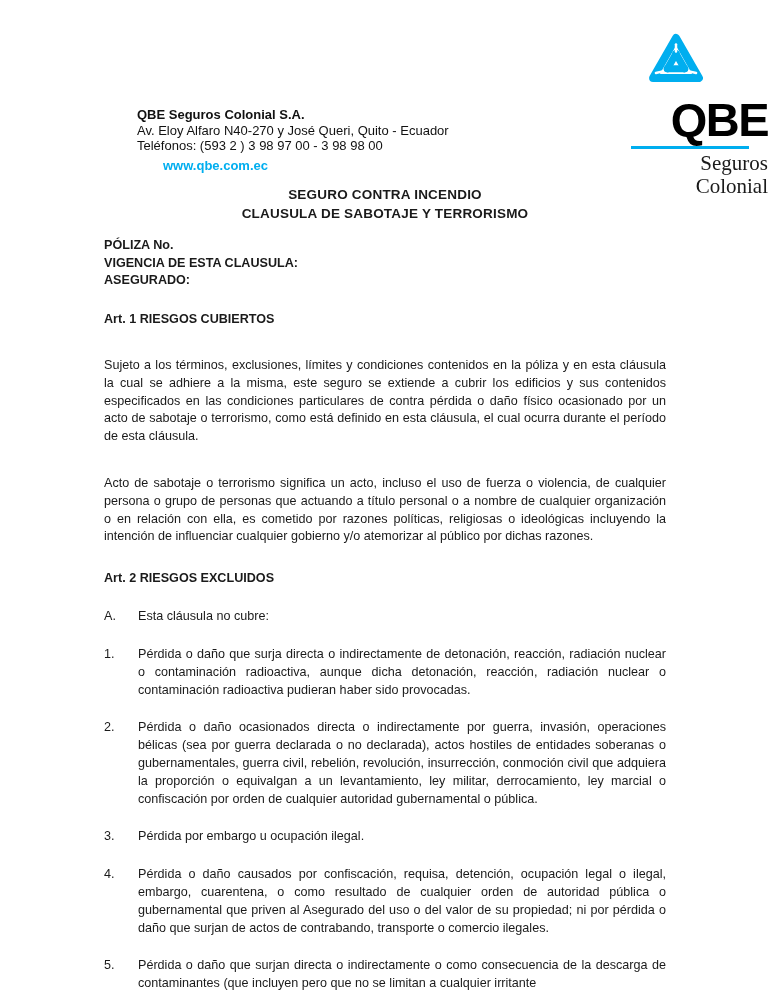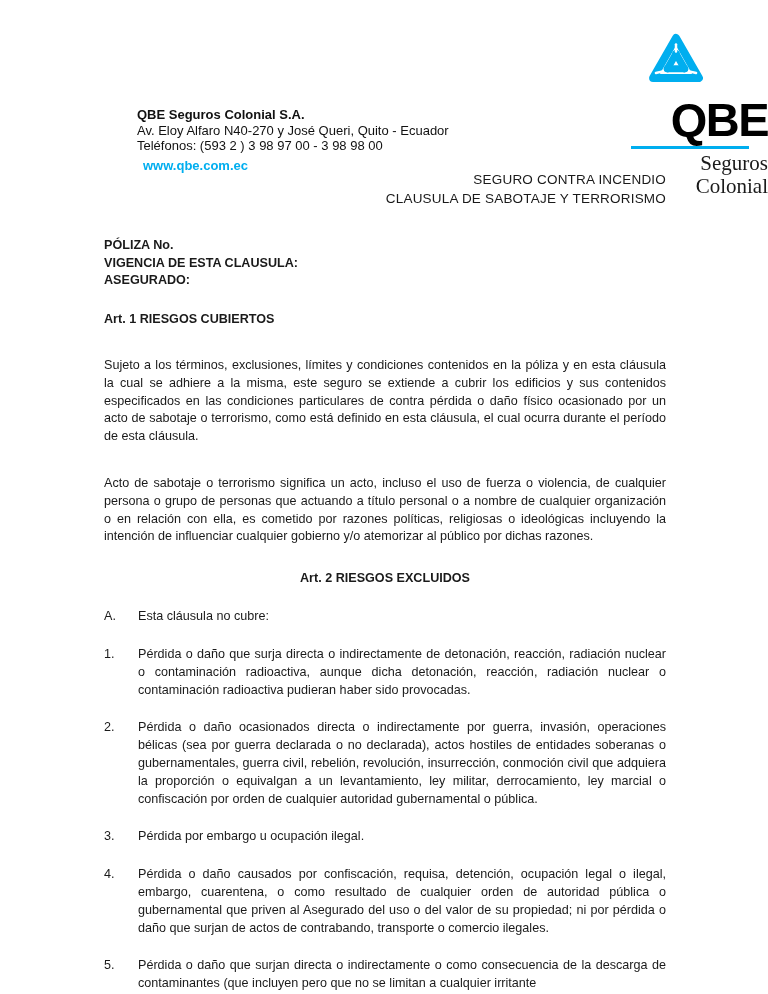--- a/index.html
+++ b/index.html
@@ -76,32 +76,32 @@
     line-height: 15.6px;
     color: #111111;
   }
   .company-name {
     font-weight: bold;
   }
   .company-line { white-space: nowrap; }
   .company-url {
     font-weight: bold;
     margin-top: 4px;
-    margin-left: 6px;
+    margin-left: 26px;
     white-space: nowrap;
   }
 
   
   .doc-titles {
     position: absolute;
     left: 104px;
-    top: 170px;
+    top: 185px;
     width: 562px;
-    text-align: right;
-    font-weight: normal;
+    text-align: center;
+    font-weight: bold;
     font-size: 13.5px;
     line-height: 19px;
     letter-spacing: 0.2px;
   }
 
   
   .policy-fields {
     position: absolute;
     left: 104px;
     top: 237px;
@@ -202,21 +202,21 @@
   </div>
 
   <div class="content">
 
     <div class="art-heading">Art. 1 RIESGOS CUBIERTOS</div>
 
     <div class="para">Sujeto a los términos, exclusiones, límites y condiciones contenidos en la póliza y en esta cláusula la cual se adhiere a la misma, este seguro se extiende a cubrir los edificios y sus contenidos especificados en las condiciones particulares de contra pérdida o daño físico ocasionado por un acto de sabotaje o terrorismo, como está definido en esta cláusula, el cual ocurra durante el período de esta cláusula.</div>
 
     <div class="para">Acto de sabotaje o terrorismo significa un acto, incluso el uso de fuerza o violencia, de cualquier persona o grupo de personas que actuando a título personal o a nombre de cualquier organización o en relación con ella, es cometido por razones políticas, religiosas o ideológicas incluyendo la intención de influenciar cualquier gobierno y/o atemorizar al público por dichas razones.</div>
 
-    <div class="art-heading" style="margin-top:24px;text-align:center;">Art. 2 RIESGOS EXCLUIDOS</div>
+    <div class="art-heading" style="margin-top:24px;">Art. 2 RIESGOS EXCLUIDOS</div>
 
     <div class="list-row nowrap">
       <span class="marker">A.</span>
       <span class="rowtext">Esta cláusula no cubre:</span>
     </div>
 
     <div class="list-row">
       <span class="marker">1.</span>
       <span class="rowtext">Pérdida o daño que surja directa o indirectamente de detonación, reacción, radiación nuclear o contaminación radioactiva, aunque dicha detonación, reacción, radiación nuclear o contaminación radioactiva pudieran haber sido provocadas.</span>
     </div>

